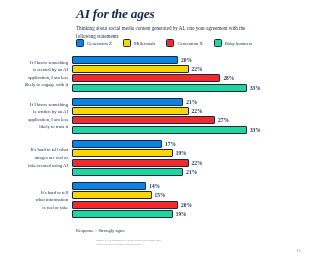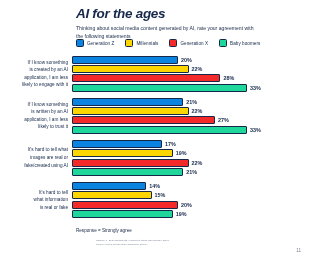--- a/index.html
+++ b/index.html
@@ -13,20 +13,21 @@
     overflow: hidden;
     font-family: "Liberation Sans", sans-serif;
     color: #10223f;
     position: relative;
   }
 
   .slide {
     position: absolute;
     inset: 0;
     background: #ffffff;
+    font-family: Liberation Serif, serif;
   }
 
   
   .header {
     position: absolute;
     left: 76px;
     top: 7px;
     width: 228px;
   }
   .title {

